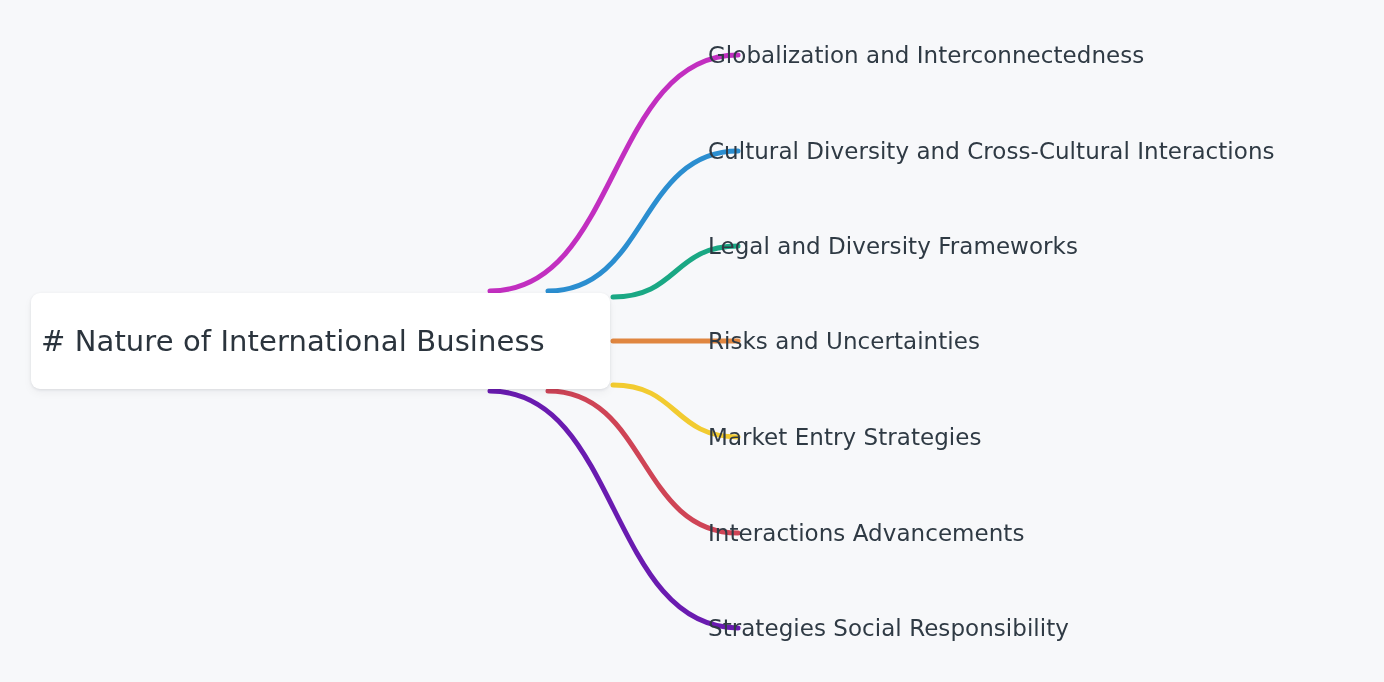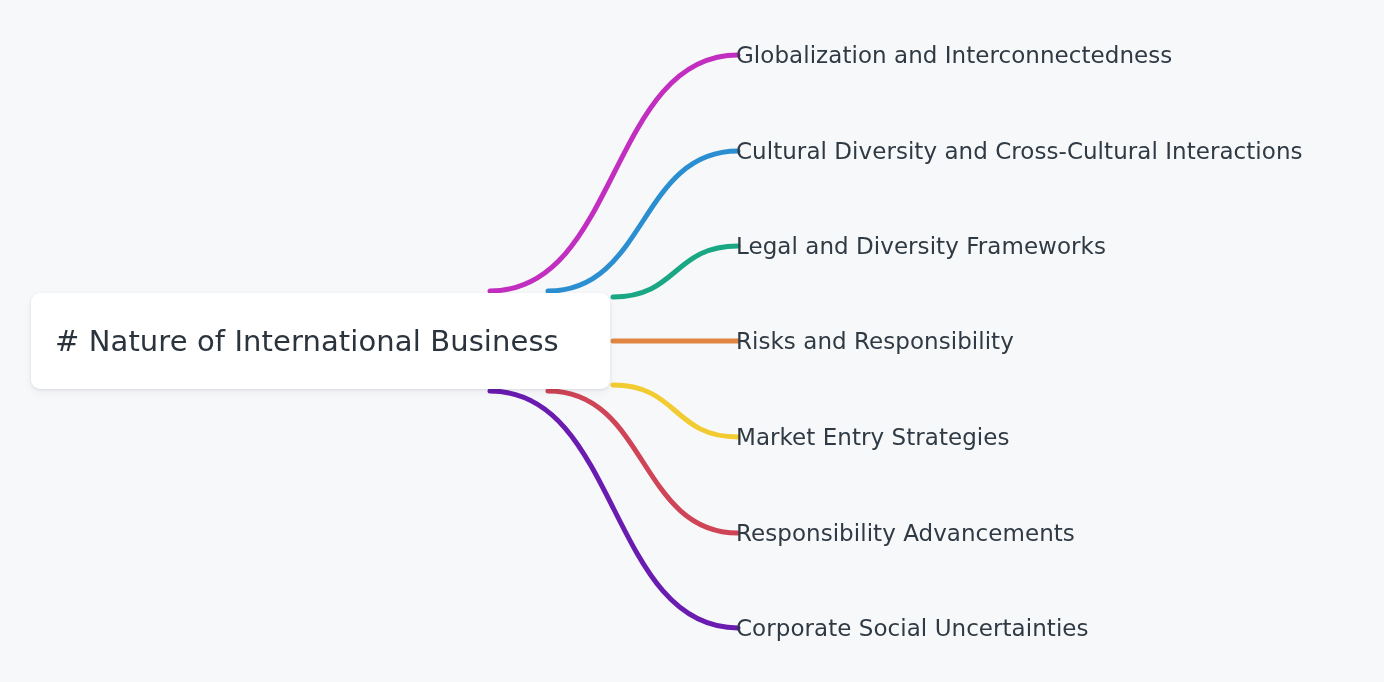--- a/index.html
+++ b/index.html
@@ -40,31 +40,31 @@
     height: 96px;
     box-sizing: border-box;
     background: #ffffff;
     border-radius: 9px;
     box-shadow: 0 1px 3px rgba(20,28,40,0.10), 0 4px 10px rgba(20,28,40,0.045);
     display: flex;
     align-items: center;
     z-index: 3;
   }
   #root-node-label {
-    padding-left: 24px;
+    padding-left: 10px;
     padding-right: 20px;
     font-size: 29px;
     font-weight: 400;
     letter-spacing: 0.1px;
     color: #2b343d;
     white-space: nowrap;
   }
   .branch-label {
     position: absolute;
-    left: 736px;
+    left: 708px;
     font-size: 23px;
     font-weight: 400;
     letter-spacing: 0.05px;
     color: #2f3a44;
     white-space: nowrap;
     transform: translateY(-50%);
     z-index: 2;
   }
 </style>
 </head>
@@ -85,19 +85,19 @@
   </svg>
 
   <div id="root-node">
     <span id="root-node-label"># Nature of International Business</span>
   </div>
 
   <div id="branch-labels">
       <div class="branch-label" style="top: 55px;">Globalization and Interconnectedness</div>
       <div class="branch-label" style="top: 151px; text-align: center;">Cultural Diversity and Cross-Cultural Interactions</div>
       <div class="branch-label" style="top: 246px;">Legal and Diversity Frameworks</div>
-      <div class="branch-label" style="top: 341px;">Risks and Responsibility</div>
+      <div class="branch-label" style="top: 341px;">Risks and Uncertainties</div>
       <div class="branch-label" style="top: 437px; text-align: center;">Market Entry Strategies</div>
-      <div class="branch-label" style="top: 533px;">Responsibility Advancements</div>
-      <div class="branch-label" style="top: 628px;">Corporate Social Uncertainties</div>
+      <div class="branch-label" style="top: 533px;">Interactions Advancements</div>
+      <div class="branch-label" style="top: 628px;">Strategies Social Responsibility</div>
     </div>
 
 </div>
 
 </body></html>

